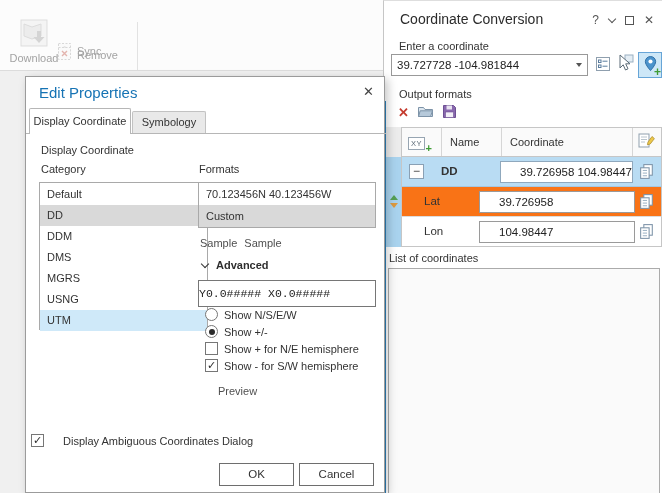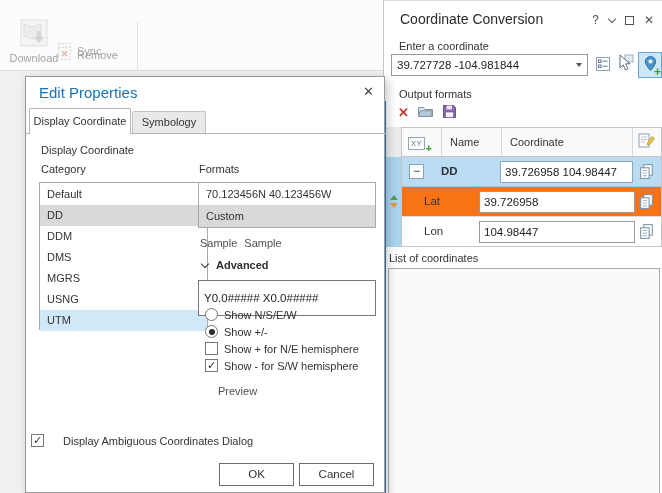--- a/index.html
+++ b/index.html
@@ -55,21 +55,21 @@
   .xy-box { font-size:7.5px; border:1px solid #97a5b2; padding:1px 2px; color:#5f6d79; background:#fff; letter-spacing:0.5px; }
   .xy-plus { position:absolute; right:-7px; bottom:-6px; color:#3f9c35; font-weight:bold; font-size:11px; }
 
   .cc-row { position:absolute; left:17px; width:261px; height:30px; border-left:1px solid #c6c6c6; border-right:1px solid #c6c6c6; }
   .row-dd { top:156px; background:#b9dcf3; border-bottom:1px solid #a5c8e2; }
   .row-lat { top:186px; background:#f97316; border-bottom:1px solid #dcdcdc; }
   .row-lon { top:216px; background:#fff; border-bottom:1px solid #c6c6c6; }
   .expander { position:absolute; left:7px; top:7px; width:15px; height:15px; background:#fdfdfd; border:1px solid #8aa0b4; text-align:center; line-height:12px; font-size:12px; color:#444; }
   .dd-name { position:absolute; left:39px; top:8px; font-weight:bold; font-size:11.5px; }
   .sub-name { position:absolute; left:22px; top:8px; font-size:11.5px; }
-  .cell-input { position:absolute; top:4px; height:22px; border:1px solid #8fa8bd; background:#fff; padding-left:4px; font-family:inherit; font-size:11.5px; color:#222; outline:none; }
+  .cell-input { position:absolute; top:4px; height:22px; border:1px solid #8fa8bd; background:#fff; padding-left:19px; font-family:inherit; font-size:11.5px; color:#222; outline:none; }
   .dd-input { left:98px; width:133px; }
   .sub-input { left:77px; width:156px; border-color:#9a9a9a; }
   .copy-btn { position:absolute; right:5px; top:6px; width:18px; height:18px; }
 
   .loc-label { position:absolute; left:5px; top:251px; }
   .loc-box { position:absolute; left:4px; top:267px; width:272px; height:226px; background:#fafafa; border:1px solid #ababab; }
 
   
   #dialog { position:absolute; left:25px; top:76px; width:360px; height:417px; background:#fff; border:1px solid #9b9b9b; box-shadow:3px 3px 9px rgba(0,0,0,0.22); }
   .d-title { position:absolute; left:13px; top:7px; font-size:15px; color:#1673b4; }
@@ -84,21 +84,21 @@
   .cat-list { left:13px; top:105px; width:169px; height:148px; padding-top:1px; }
   .fmt-list { left:172px; top:105px; width:178px; height:46px; }
   .li { height:21px; line-height:21px; padding-left:7px; }
   .fmt-list .li { height:22px; line-height:22px; }
   .sel-gray { background:#d9d9d9; }
   .sel-blue { background:#cfe9f9; }
   .fmt-label { position:absolute; left:173px; top:86px; }
   .sample-row { position:absolute; left:174px; top:160px; display:flex; gap:7px; color:#4f4f4f; }
   .advanced { position:absolute; left:176px; top:182px; display:flex; gap:8px; align-items:center; font-weight:600; color:#2e2e2e; }
   .adv-chev { width:6px; height:6px; border-right:1.6px solid #333; border-bottom:1.6px solid #333; transform:rotate(45deg); margin-top:-3px; }
-  .pattern-input { position:absolute; left:172px; top:203px; width:178px; height:36px; border:1px solid #767676; padding-left:5px; font-family:Liberation Sans, sans-serif; font-size:11.5px; color:#222; outline:none; }
+  .pattern-input { position:absolute; left:172px; top:203px; width:178px; height:27px; border:1px solid #767676; font-family:Liberation Mono, monospace; font-size:11.5px; color:#222; outline:none; }
   .opt { position:absolute; left:179px; display:flex; gap:6px; align-items:center; }
   .radio { width:13px; height:13px; border:1px solid #767676; border-radius:50%; background:#fff; position:relative; flex:none; }
   .radio.on::after { content:""; position:absolute; left:2.5px; top:2.5px; width:6px; height:6px; border-radius:50%; background:#2b2b2b; }
   .cb { width:13px; height:13px; border:1px solid #767676; background:#fff; position:relative; flex:none; }
   .cb.on::after { content:"✓"; position:absolute; left:1px; top:-1px; font-size:11px; line-height:13px; color:#2b2b2b; }
   .prev-label { position:absolute; left:192px; top:308px; color:#4f4f4f; }
   .prev-value { position:absolute; left:174px; top:325px; color:#3c3c3c; }
   .amb-row { position:absolute; left:5px; top:357px; display:flex; gap:19px; align-items:center; }
   .dlg-btn { position:absolute; top:386px; width:75px; height:23px; background:#fff; border:1px solid #6e6e6e; text-align:center; line-height:21px; font-size:11.5px; }
   .ok-btn { left:193px; }

